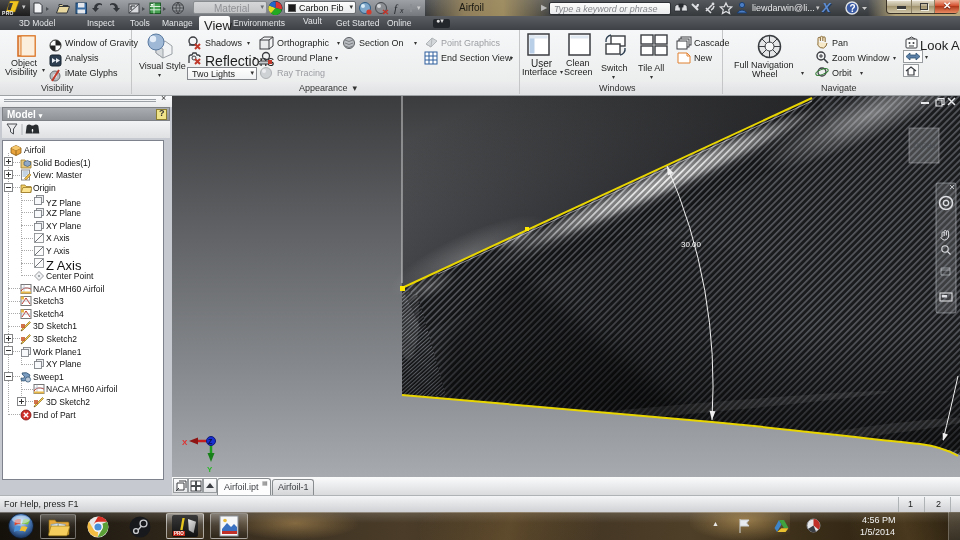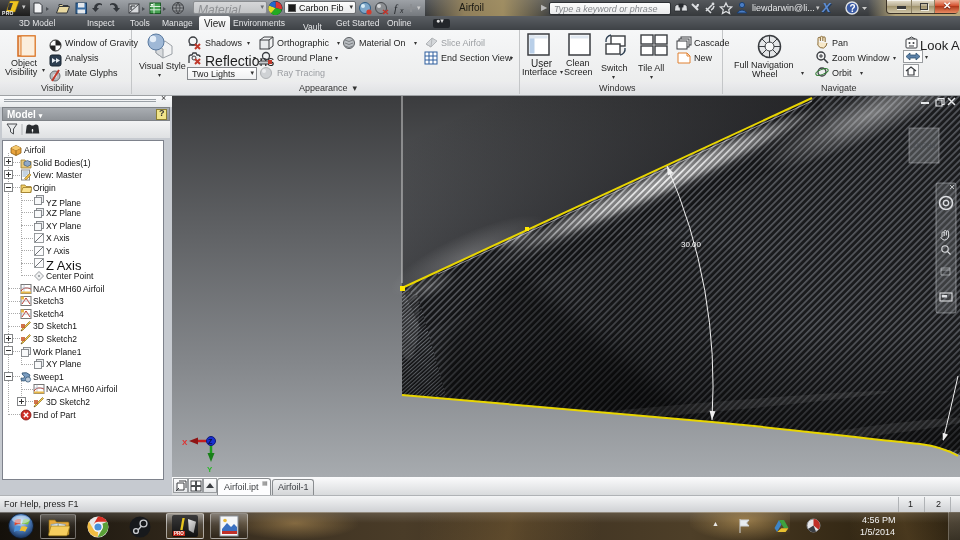--- a/index.html
+++ b/index.html
@@ -35,21 +35,21 @@
   <path d="M110 7l3 2-3 2z" fill="#4a4e53"></path>
   <rect x="118" y="3" width="10.5" height="10.5" fill="#44a050" stroke="#1d5a26"></rect>
       <path d="M118 6.5h10.5M118 9.8h10.5M122 3v10.5" stroke="#d8eedb" stroke-width="1"></path>
       <rect x="118.8" y="4" width="2.4" height="1.6" fill="#fff"></rect>
   <path d="M131 7l3 2-3 2z" fill="#4a4e53"></path>
   <circle cx="146" cy="8" r="5.5" fill="#9a9da1" stroke="#3c3f43"></circle>
       <path d="M140.5 8h11M146 2.5a8.5 8.5 0 0 1 0 11M146 2.5a8.5 8.5 0 0 0 0 11M141.5 5h9M141.5 11h9" stroke="#3c3f43" stroke-width=".8" fill="none"></path>
  </svg>
 
  <div class="ab" style="left:193px;top:1px;width:74px;height:13px;background:linear-gradient(#d6d7d9,#c2c4c6);border:1px solid #8a8d90;border-radius:2px">
-   <span class="ab" style="left:4px;top:1px;font-size:12px;font-style:italic;color:#8f9194">Material</span>
+   <span class="ab" style="left:20px;top:1px;font-size:10px;color:#8f9194">Material</span>
    <span class="ab" style="right:2px;top:1px;font-size:7px;color:#6a6d70">▾</span>
  </div>
 
  <svg class="ab" style="left:268px;top:1px" width="15" height="14" viewBox="0 0 15 14">
   <circle cx="7.5" cy="7" r="6.5" fill="#226" stroke="#123"></circle>
   <path d="M7.5 7 L7.5 .5 A6.5 6.5 0 0 1 13.8 8.6 Z" fill="#d33"></path>
       <path d="M7.5 7 L13.8 8.6 A6.5 6.5 0 0 1 3 12.3 Z" fill="#2a2"></path>
       <path d="M7.5 7 L3 12.3 A6.5 6.5 0 0 1 1.2 4.4 Z" fill="#dd2"></path>
       <path d="M7.5 7 L1.2 4.4 A6.5 6.5 0 0 1 7.5 .5 Z" fill="#26c"></path>
  </svg>
@@ -108,23 +108,23 @@
    <span class="ab" style="left:56px;top:0px;font-size:10px;font-weight:bold;color:#fff;text-shadow:0 1px 1px #5e1405">✕</span>
  </div>
 </div>
 
 <div class="ab" style="left:0;top:16px;width:960px;height:14px;background:linear-gradient(to bottom,#5a5e63,#3e4246)">
  <span class="ab tx" style="left:19px;top:2px;font-size:8.5px;color:#e4e5e7">3D Model</span>
  <span class="ab tx" style="left:87px;top:2px;font-size:8.5px;color:#e4e5e7">Inspect</span>
  <span class="ab tx" style="left:130px;top:2px;font-size:8.5px;color:#e4e5e7">Tools</span>
  <span class="ab tx" style="left:162px;top:2px;font-size:8.5px;color:#e4e5e7">Manage</span>
  <div class="ab" style="left:199px;top:0px;width:31px;height:14px;background:linear-gradient(#fdfdfd,#ececee);border-radius:2px 2px 0 0"></div>
- <span class="ab tx" style="left:204px;top:2px;font-size:10px;color:#1e1e1e">View</span>
+ <span class="ab tx" style="left:204px;top:2px;font-size:13px;color:#1e1e1e">View</span>
  <span class="ab tx" style="left:233px;top:2px;font-size:8.5px;color:#e4e5e7">Environments</span>
- <span class="ab tx" style="left:303px;top:6px;font-size:8.5px;color:#e4e5e7">Vault</span>
+ <span class="ab tx" style="left:303px;top:0;font-size:8.5px;color:#e4e5e7">Vault</span>
  <span class="ab tx" style="left:336px;top:2px;font-size:8.5px;color:#e4e5e7">Get Started</span>
  <span class="ab tx" style="left:387px;top:2px;font-size:8.5px;color:#e4e5e7">Online</span>
  <div class="ab" style="left:433px;top:3px;width:17px;height:9px;background:#23262a;border-radius:2px"></div>
  <span class="ab" style="left:436px;top:1px;font-size:7px;color:#ddd">●▾</span>
 </div>
 
 <div class="ab" style="left:0;top:30px;width:960px;height:66px;background:linear-gradient(#f6f7f8,#eceded 80%,#e6e7e9);border-bottom:1px solid #9fa2a5">
  <div class="ab" style="left:0;top:52px;width:960px;height:13px;background:linear-gradient(#ececee,#dfe1e3)"></div>
  <div class="ab" style="left:131px;top:0;width:1px;height:64px;background:#c4c6c8"></div>
  <div class="ab" style="left:519px;top:0;width:1px;height:64px;background:#c4c6c8"></div>
@@ -200,27 +200,27 @@
  <span class="ab" style="left:335px;top:24px;font-size:6px;color:#333">▾</span>
  <svg class="ab" style="left:259px;top:36px" width="15" height="14" viewBox="0 0 15 14">
   <circle cx="7" cy="7" r="5.5" fill="#cfd2d5" stroke="#aeb1b4"></circle>
       <circle cx="5" cy="5" r="2" fill="#eceef0"></circle>
  </svg>
  <span class="ab tx" style="left:277px;top:38px;font-size:9px;color:#9b9ea2">Ray Tracing</span>
  <svg class="ab" style="left:342px;top:6px" width="15" height="14" viewBox="0 0 15 14">
   <circle cx="7" cy="7" r="5.5" fill="#b9bdc1" stroke="#5a5e62"></circle>
       <path d="M3 4q4 3 8 0M3 7q4 3 8 0M3 10q4 3 8 0" stroke="#7a7e82" fill="none"></path>
  </svg>
- <span class="ab tx" style="left:359px;top:8px;font-size:9px;color:#1e1e1e">Material On</span>
+ <span class="ab tx" style="left:359px;top:8px;font-size:9px;color:#1e1e1e">Section On</span>
  <span class="ab" style="left:414px;top:9px;font-size:6px;color:#333">▾</span>
  <svg class="ab" style="left:424px;top:6px" width="15" height="14" viewBox="0 0 15 14">
   <path d="M2 8 L8 2 L13 5 L7 11 Z" fill="#d4d7da" stroke="#b4b7ba"></path>
       <path d="M2 8 l5 3 M8 2 l-1 9" stroke="#b4b7ba"></path>
  </svg>
- <span class="ab tx" style="left:441px;top:8px;font-size:9px;color:#9b9ea2">Slice Airfoil</span>
+ <span class="ab tx" style="left:441px;top:8px;font-size:9px;color:#9b9ea2">Point Graphics</span>
  <svg class="ab" style="left:424px;top:21px" width="15" height="14" viewBox="0 0 15 14">
   <rect x="1" y="1" width="12" height="12" fill="#fff" stroke="#2e5f9e"></rect>
       <path d="M1 5h12M1 9h12M5 1v12M9 1v12" stroke="#2e5f9e"></path>
  </svg>
  <span class="ab tx" style="left:441px;top:23px;font-size:9px;color:#1e1e1e">End Section View</span>
  <span class="ab" style="left:510px;top:24px;font-size:6px;color:#333">▾</span>
 
  <svg class="ab" style="left:527px;top:3px" width="23" height="23" viewBox="0 0 23 23">
   <rect x="1" y="1" width="21" height="21" fill="#fff" stroke="#3a3d41" stroke-width="1.5"></rect>
   <rect x="2.5" y="2.5" width="5" height="18" fill="#b9cfe8"></rect>

